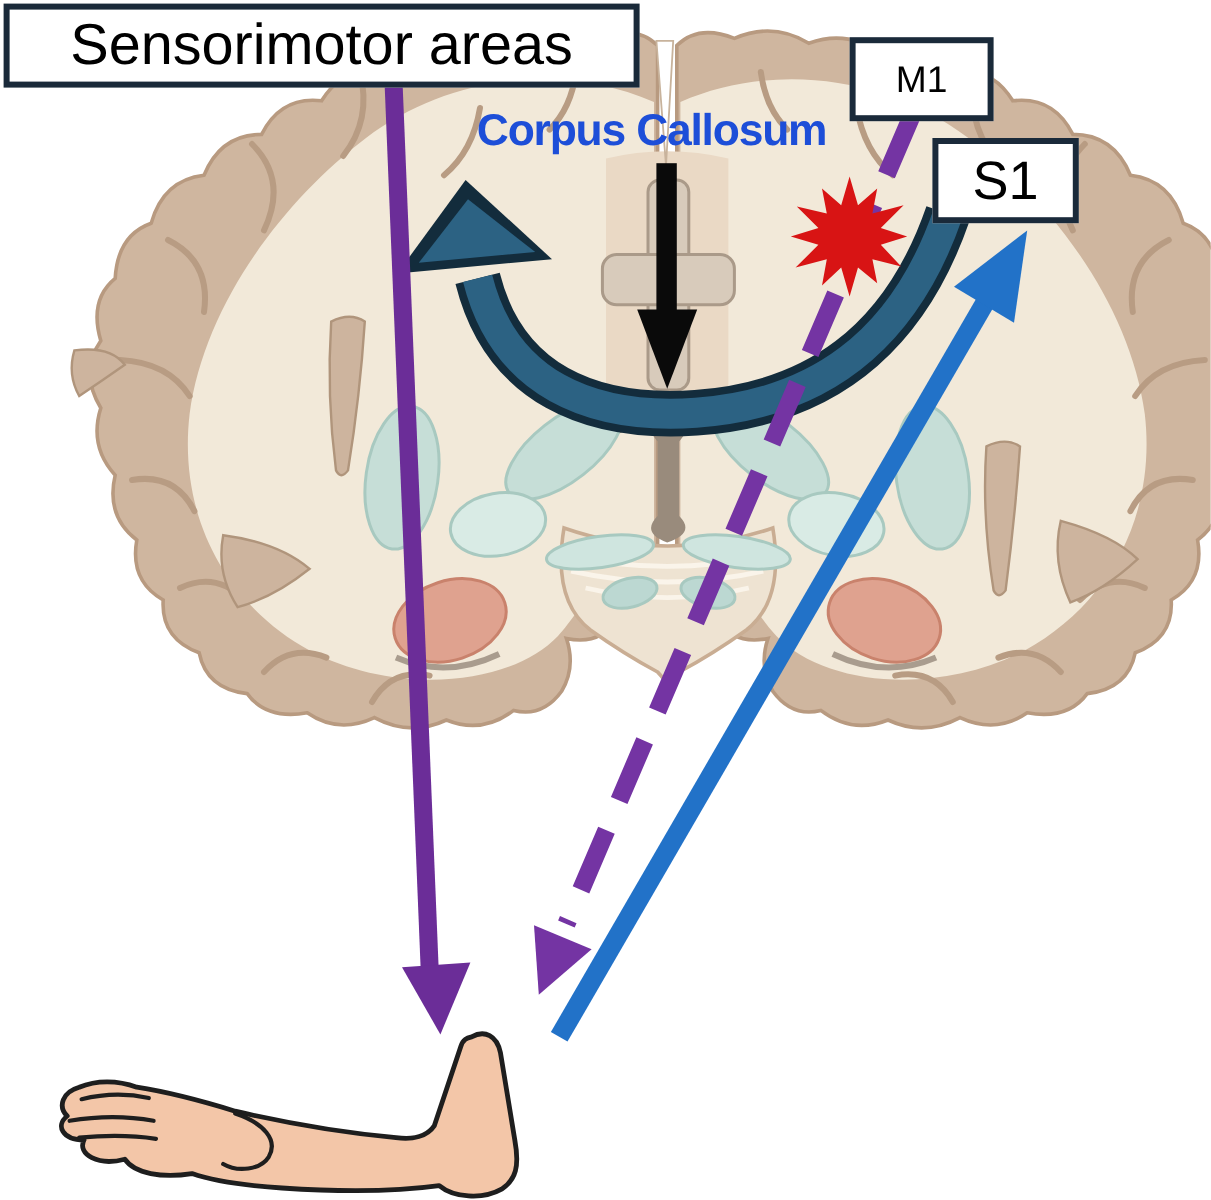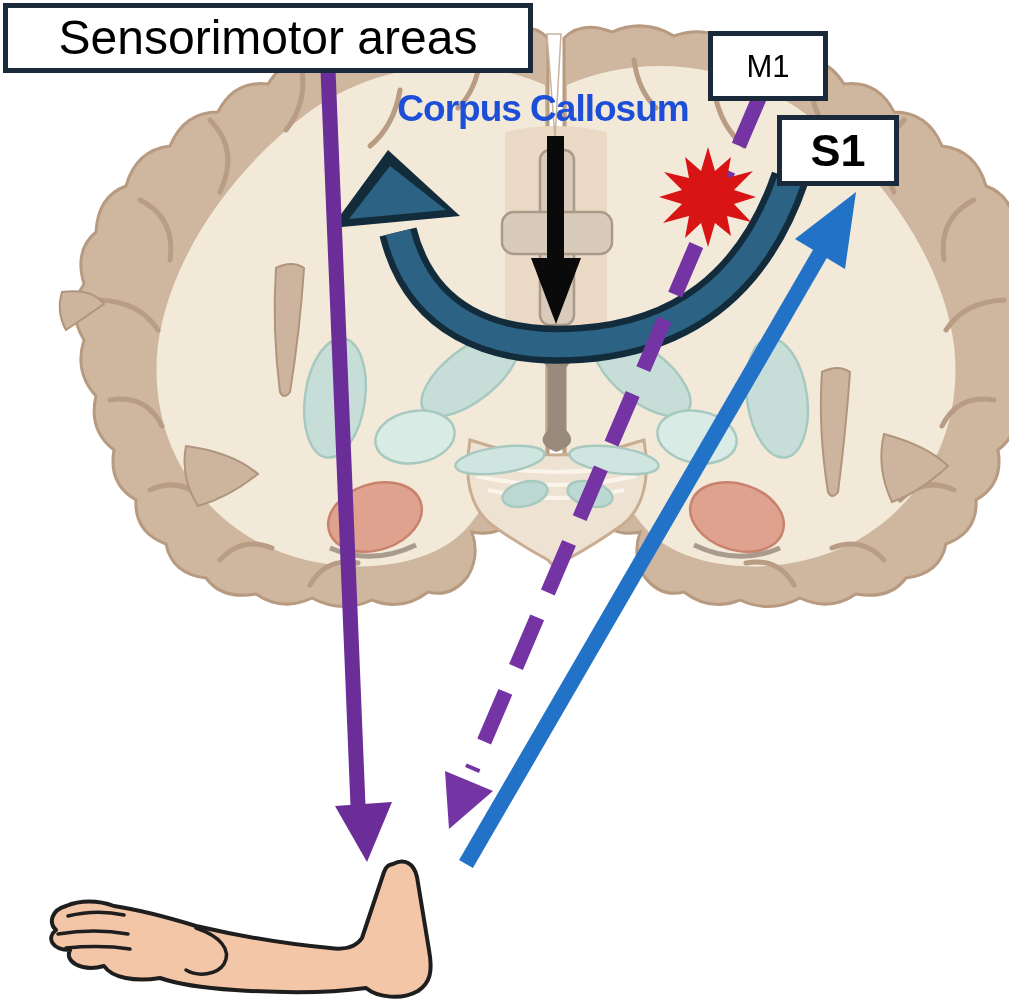--- a/index.html
+++ b/index.html
@@ -9,21 +9,21 @@
   }
   .canvas svg{position:absolute;left:0;top:0;}
   .label-box{
     position:absolute;box-sizing:border-box;background:var(--label-background,#ffffff);
     border:5px solid var(--label-border,#1a2a3a);color:var(--label-text,#000);
     display:flex;align-items:center;justify-content:center;
     font-size:46px;font-weight:400;letter-spacing:0;line-height:1;z-index:5;
   }
   .label-sensorimotor{left:3px;top:3px;width:530px;height:70px;font-size:48px;}
   .label-m1{left:708px;top:31px;width:120px;height:70px;font-size:31px;}
-  .label-s1{left:777px;top:115px;width:122px;height:71px;font-size:45px;font-weight:bold;}
+  .label-s1{left:777px;top:115px;width:122px;height:71px;font-size:45px;}
   .label-corpus{
     position:absolute;left:388px;top:88px;width:310px;z-index:4;
     font-size:37px;font-weight:700;color:#1d4ed8;text-align:center;
     letter-spacing:-1px;white-space:nowrap;
   }
 </style>
 </head>
 <body>
 
 <div class="canvas">

